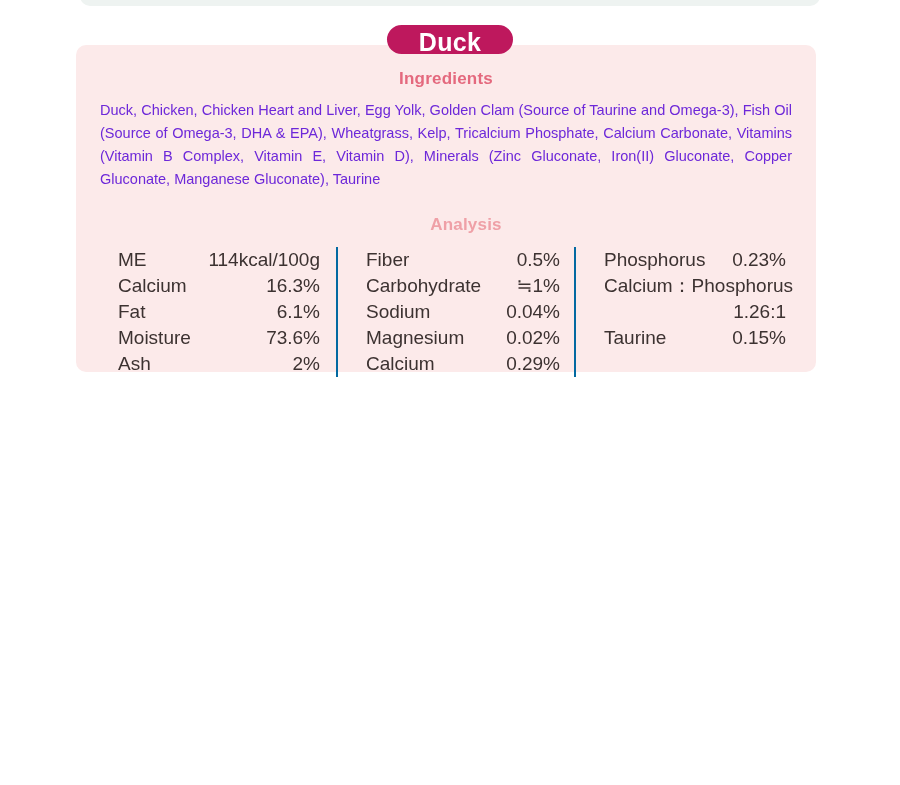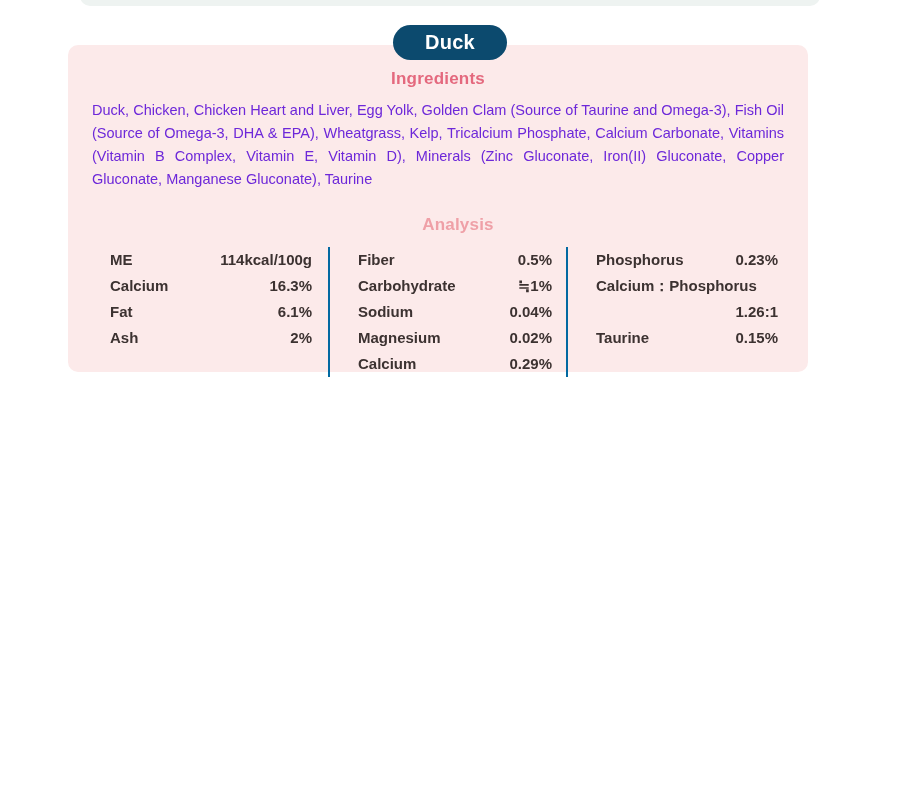--- a/index.html
+++ b/index.html
@@ -37,34 +37,34 @@
     position: absolute;
     left: 0;
     top: 25px;
     width: 900px;
     text-align: center;
     z-index: 5;
   }
 
   .duck-badge {
     display: inline-block;
-    background: #0c4a6e;
+    background: #be185d;
     color: #ffffff;
-    font-size: 20px;
+    font-size: 25px;
     font-weight: bold;
     line-height: 35px;
-    height: 35px;
+    height: 29px;
     padding: 0 32px;
     border-radius: 18px;
     letter-spacing: 0.3px;
   }
 
   .info-card {
     position: absolute;
-    left: 68px;
+    left: 76px;
     top: 45px;
     width: 740px;
     height: 327px;
     background: #fceaea;
     border-radius: 10px;
     box-sizing: border-box;
   }
 
   .section-title {
     text-align: center;
@@ -111,25 +111,24 @@
   .col-3 { width: 218px; padding-left: 28px; padding-right: 6px; }
 
   .col-divider {
     border-left: 2px solid #0369a1;
   }
 
   .analysis-row {
     display: flex;
     justify-content: space-between;
     align-items: center;
-    font-size: 15px;
+    font-size: 19px;
     color: #3c3231;
     line-height: 26px;
     white-space: nowrap;
-    font-weight: bold;
   }
 
   .analysis-row .label { text-align: left; }
   .analysis-row .value { text-align: right; }
 
   .analysis-row.span-row {
     display: block;
     text-align: left;
   }
   .analysis-row.value-only {
@@ -165,20 +164,24 @@
         </div>
         <div class="analysis-row">
           <span class="label">Calcium</span>
           <span class="value">16.3%</span>
         </div>
         <div class="analysis-row">
           <span class="label">Fat</span>
           <span class="value">6.1%</span>
         </div>
         <div class="analysis-row">
+          <span class="label">Moisture</span>
+          <span class="value">73.6%</span>
+        </div>
+        <div class="analysis-row">
           <span class="label">Ash</span>
           <span class="value">2%</span>
         </div>
       </div>
 
       <div class="analysis-col col-2 col-divider">
         <div class="analysis-row">
           <span class="label">Fiber</span>
           <span class="value">0.5%</span>
         </div>

